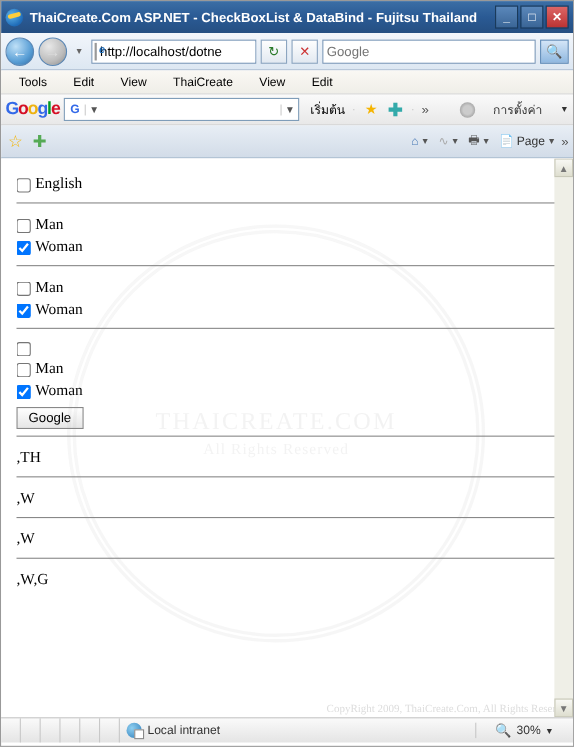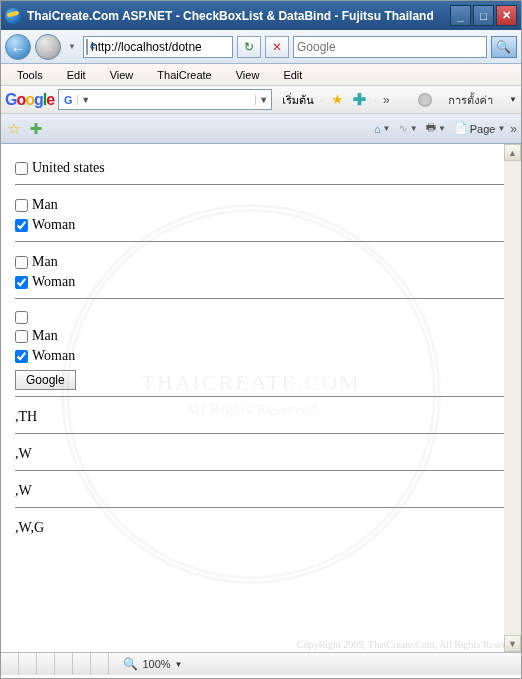--- a/index.html
+++ b/index.html
@@ -314,21 +314,21 @@
 <div class="content">
   <div class="watermark">
     <div class="w1">THAICREATE.COM</div>
     <div class="w2">All Rights Reserved</div>
   </div>
   <div class="content-inner">
     <div id="groups-container">
         <div class="cbgroup">
           <div class="cbrow">
             <input type="checkbox" style="">
-            <span>United states</span>
+            <span>English</span>
           </div>
         </div>
         <hr class="thin">
         <div class="cbgroup">
           <div class="cbrow">
             <input type="checkbox" style="">
             <span>Man</span>
           </div>
           <div class="cbrow">
             <input type="checkbox" checked="" style="">
@@ -383,18 +383,22 @@
 
 <div class="statusbar">
   <div class="cells">
     <div class="cell"></div>
     <div class="cell"></div>
     <div class="cell"></div>
     <div class="cell"></div>
     <div class="cell"></div>
     <div class="cell"></div>
   </div>
+  <div class="zone">
+    <div class="globe"></div>
+    <span>Local intranet</span>
+  </div>
   <div class="zoom">
     <span class="magicon">🔍</span>
-    <span>100%</span>
+    <span>30%</span>
     <span style="font-size:8px;">▼</span>
   </div>
 </div>
 
 </body></html>

